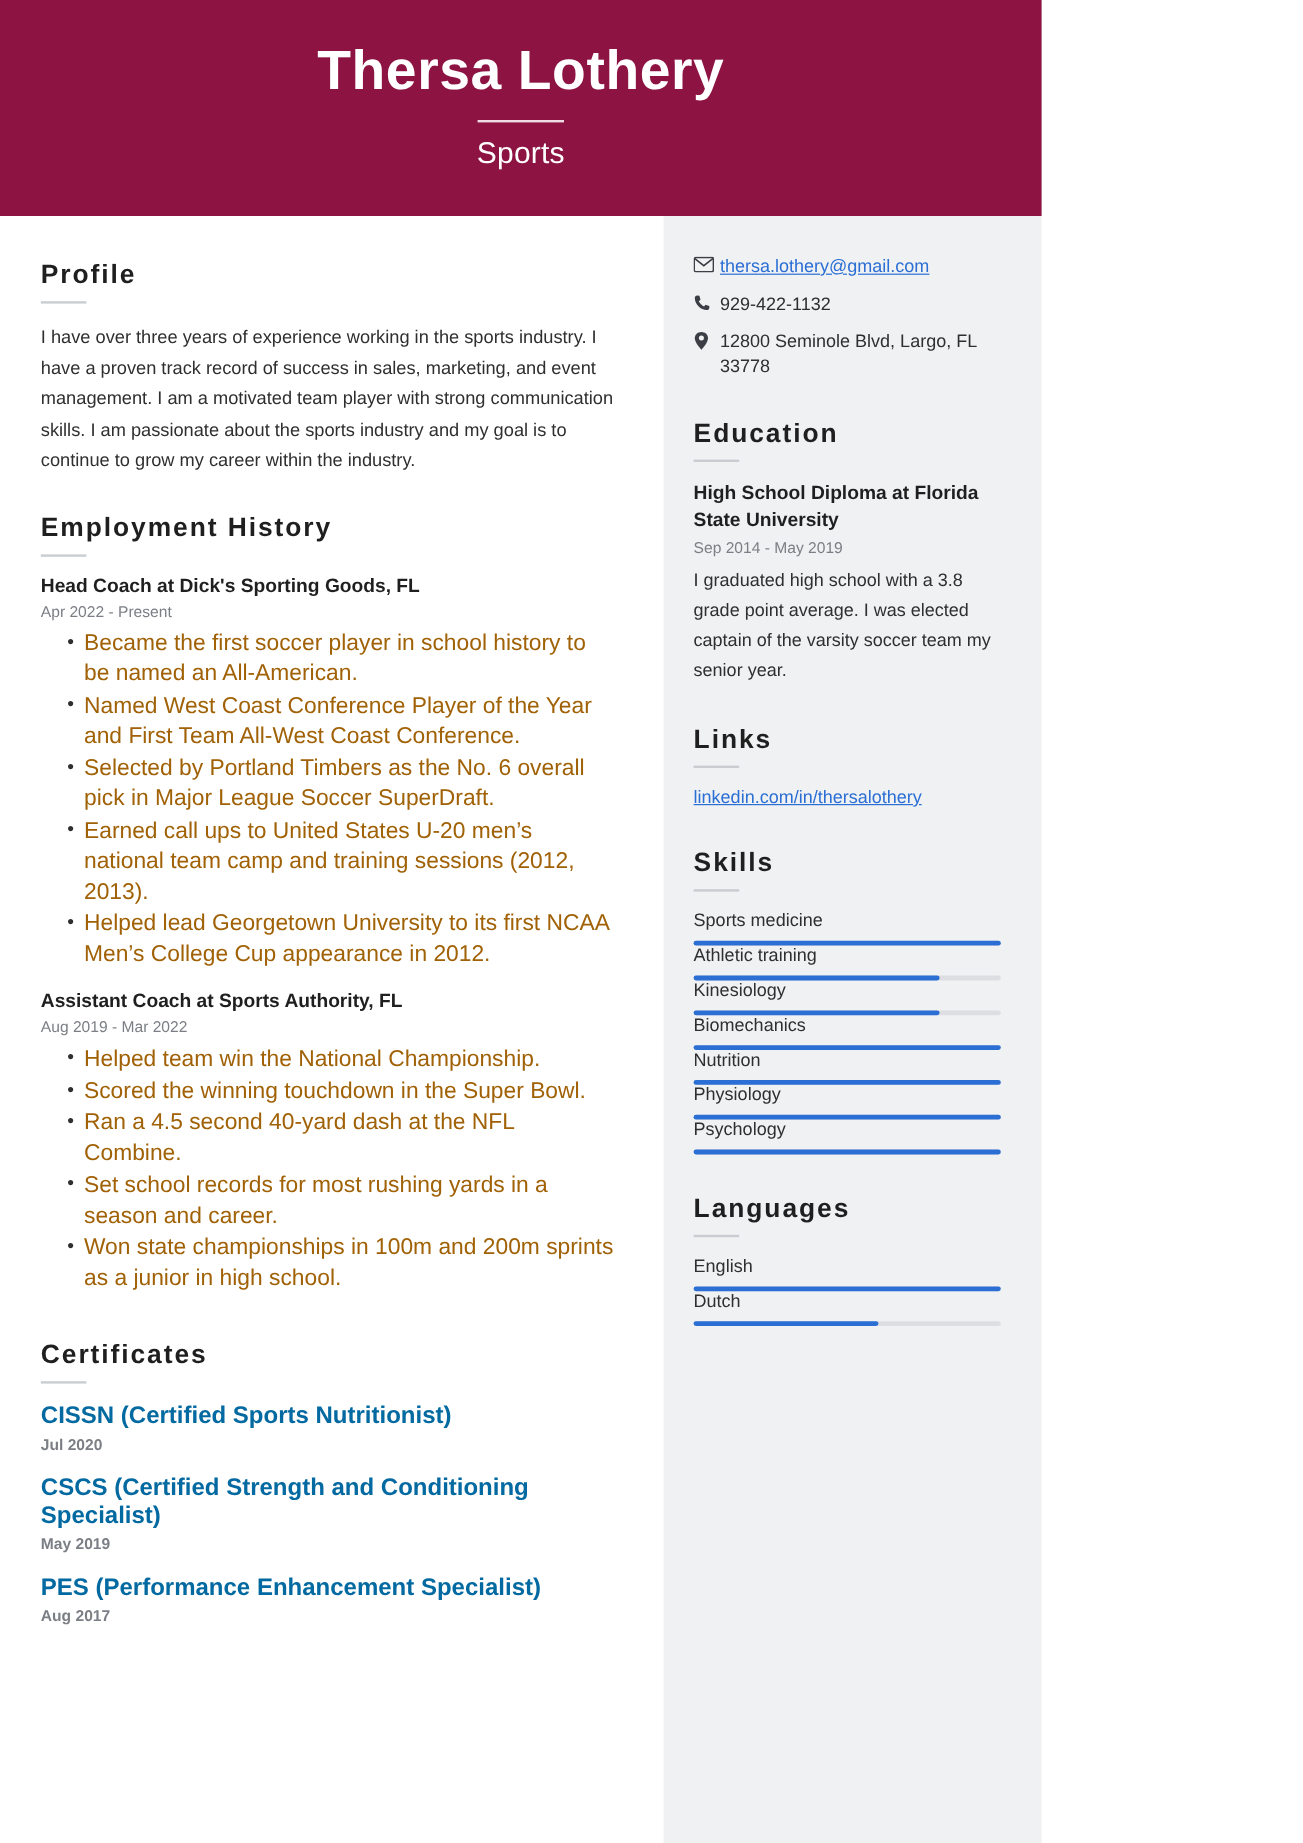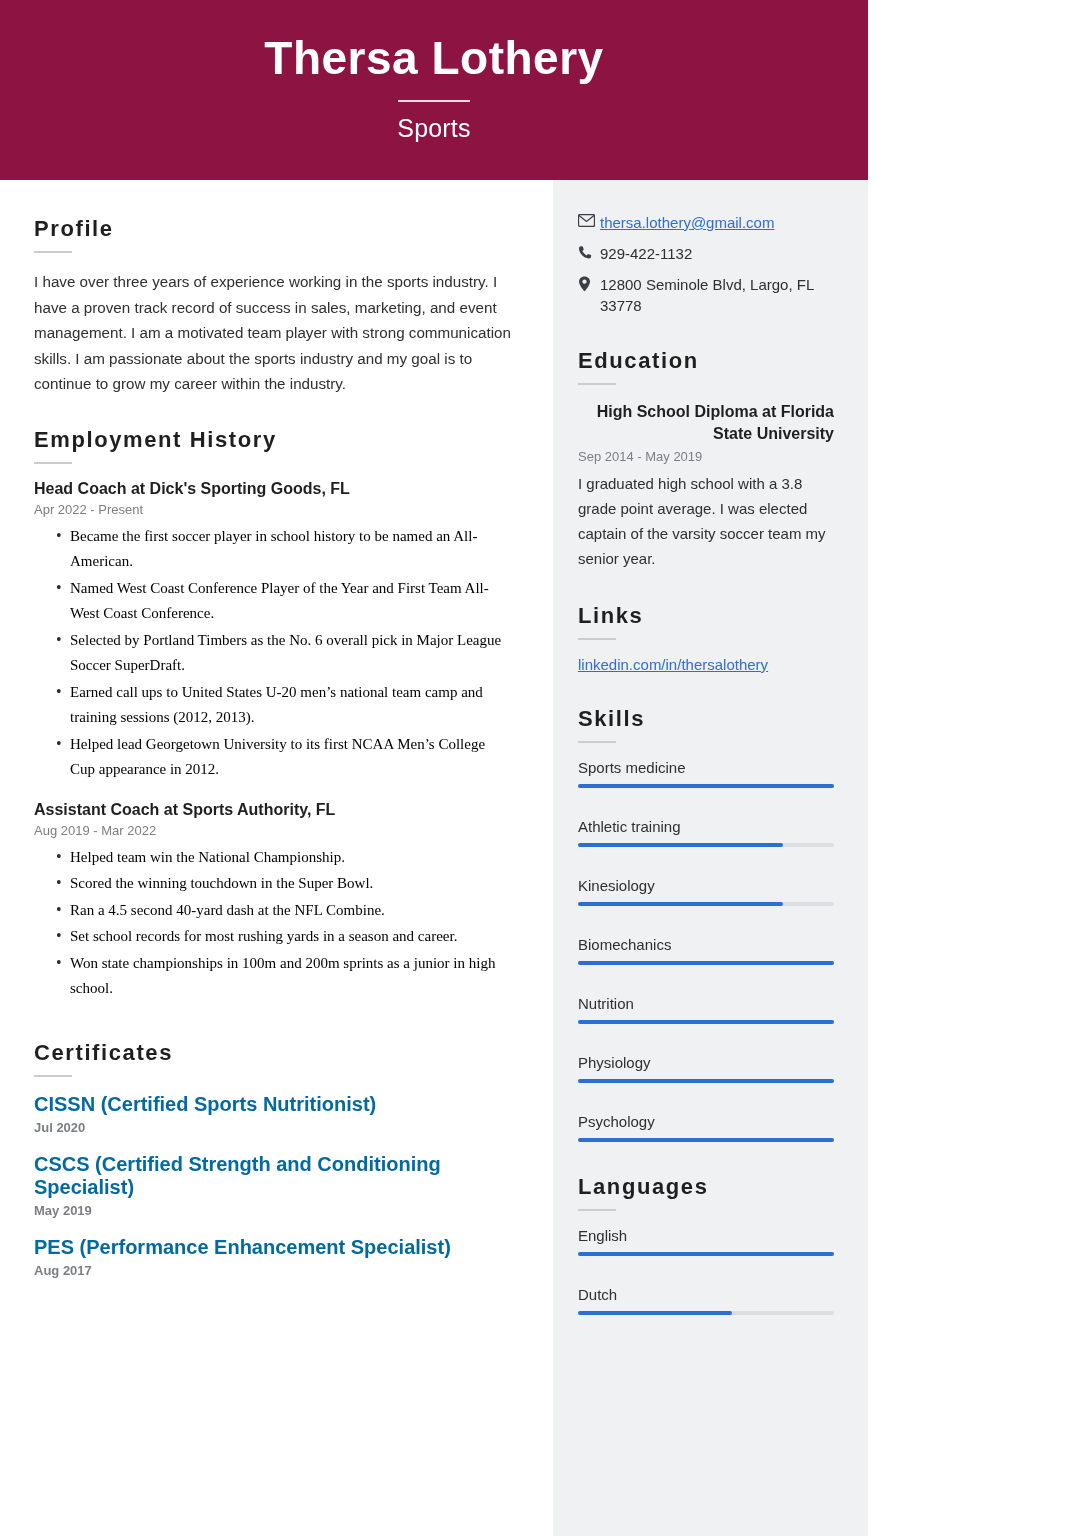--- a/index.html
+++ b/index.html
@@ -80,26 +80,25 @@
     color: #7b7f85;
     margin: 0 0 7px 0;
   }
   ul.bullets {
     margin: 0 0 18px 0;
     padding-left: 22px;
     list-style: none;
   }
   ul.bullets li {
     position: relative;
-    font-size: 15px;
+    font-size: 19px;
     line-height: 25.5px;
-    color: #000000;
+    color: #a16207;
     margin-bottom: 1px;
     padding-left: 14px;
-    font-family: Liberation Serif, serif;
   }
   ul.bullets li::before {
     content: "•";
     position: absolute;
     left: 0;
     top: -1px;
     font-size: 16px;
     color: #2f2f2f;
   }
   .spacer-lg { height: 30px; }
@@ -125,28 +124,28 @@
     align-items: flex-start;
     padding-top: 2px;
   }
   .contact-ico svg { display: block; }
   .contact-txt { color: #2f2f2f; }
   a.link { color: #2b6fd4; text-decoration: underline; }
 
   .side h2.section { margin-top: 16px; }
   .side-sec { margin-top: 32px; }
 
-  .edu-title { font-size: 16px; font-weight: bold; color: #1f1f1f; line-height: 22px; margin: 0 0 4px 0; text-align: right; }
+  .edu-title { font-size: 16px; font-weight: bold; color: #1f1f1f; line-height: 22px; margin: 0 0 4px 0; }
   .edu-date { font-size: 13px; color: #7b7f85; margin: 0 0 7px 0; }
   .edu-desc { font-size: 15px; line-height: 25px; margin: 0; color: #2f2f2f; }
 
   .links-list { }
   .links-list a { font-size: 15px; }
 
-  .skill { margin-bottom: 30px; }
+  .skill { margin-bottom: 0; }
   .skill-label { font-size: 15px; color: #2f2f2f; margin-bottom: 8px; }
   .bar-bg { width: 256px; height: 4px; background: #dcdee2; border-radius: 2px; position: relative; }
   .bar-fg { height: 4px; background: #2b6fd4; border-radius: 2px; }
 </style>
 </head>
 <body>
 
 <div class="page">
 
   <div class="header" style="background: rgb(141, 19, 67);">

